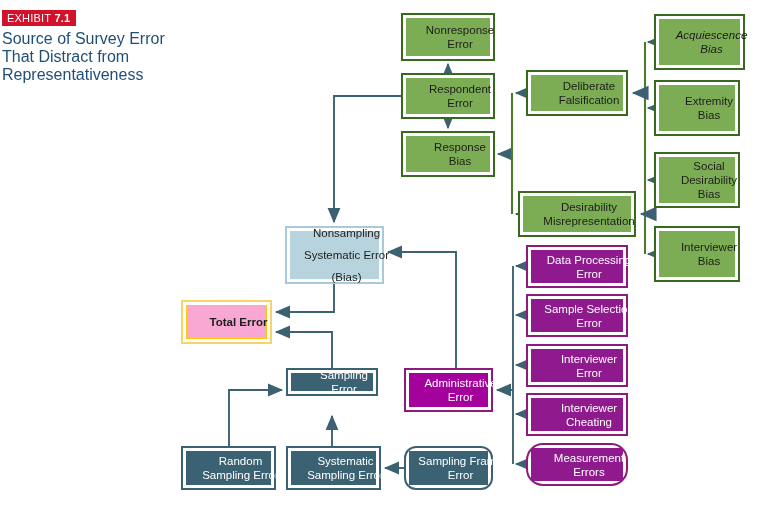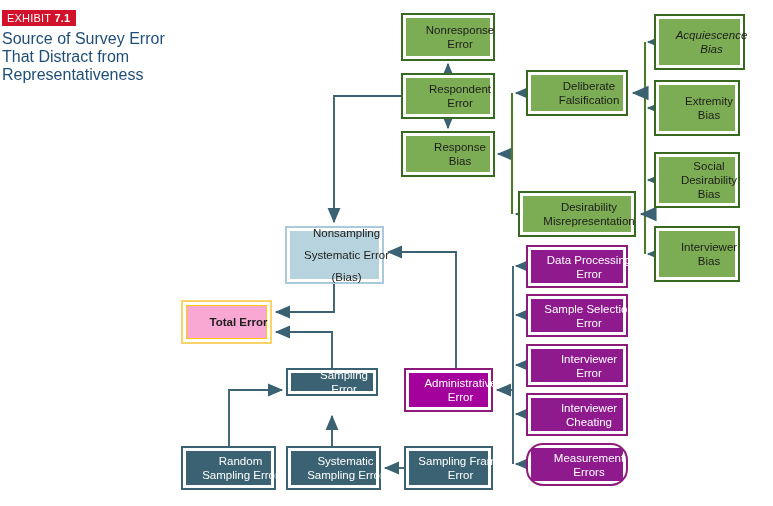--- a/index.html
+++ b/index.html
@@ -276,21 +276,21 @@
           <span>Random</span>
           <span>Sampling Error</span>
         </div>
       </div>
       <div class="node n-teal" style="left: 286px; top: 446px; width: 95px; height: 44px;">
         <div class="inner">
           <span>Systematic</span>
           <span>Sampling Error</span>
         </div>
       </div>
-      <div class="node n-teal" style="left: 404px; top: 446px; width: 89px; height: 44px;">
+      <div class="node n-teal" style="left: 404px; top: 446px; width: 89px; height: 44px; border-radius: 12px;">
         <div class="inner">
           <span>Sampling Frame</span>
           <span>Error</span>
         </div>
       </div>
     </div>
 
 </div>
 
 </body></html>

